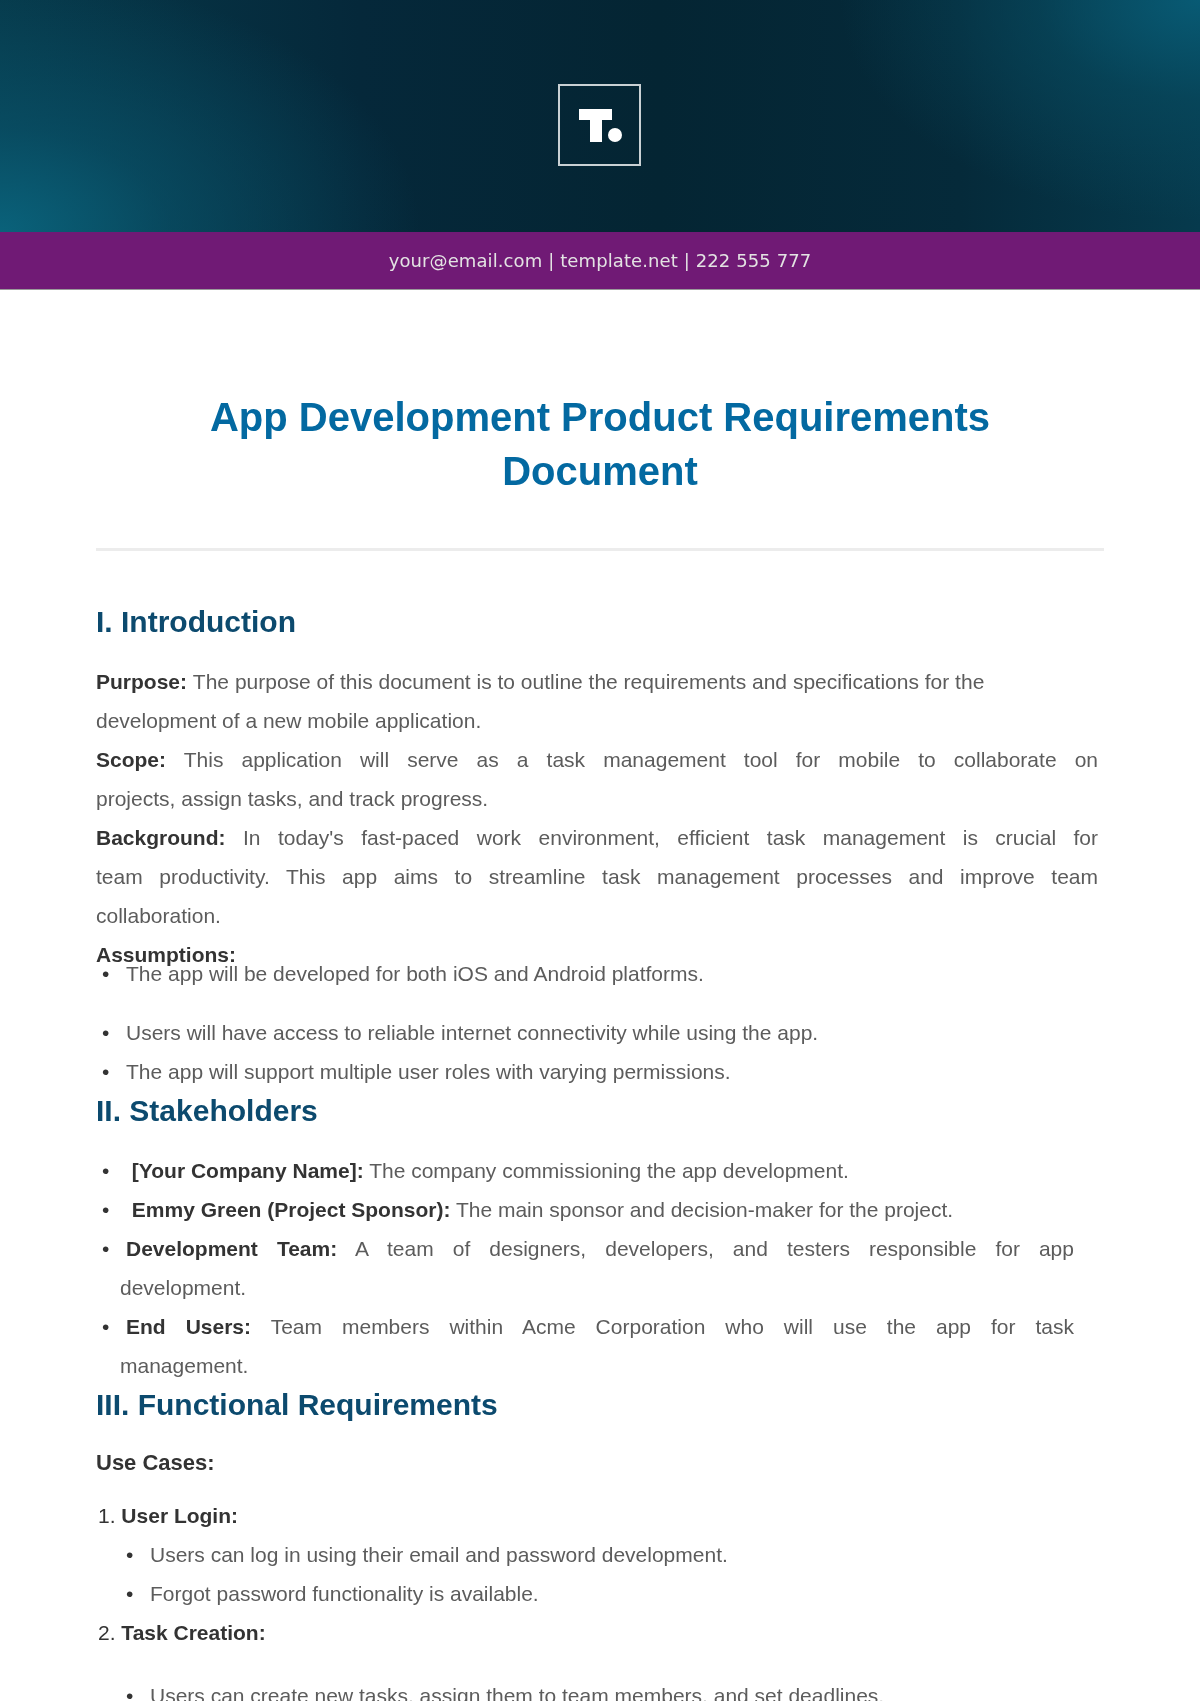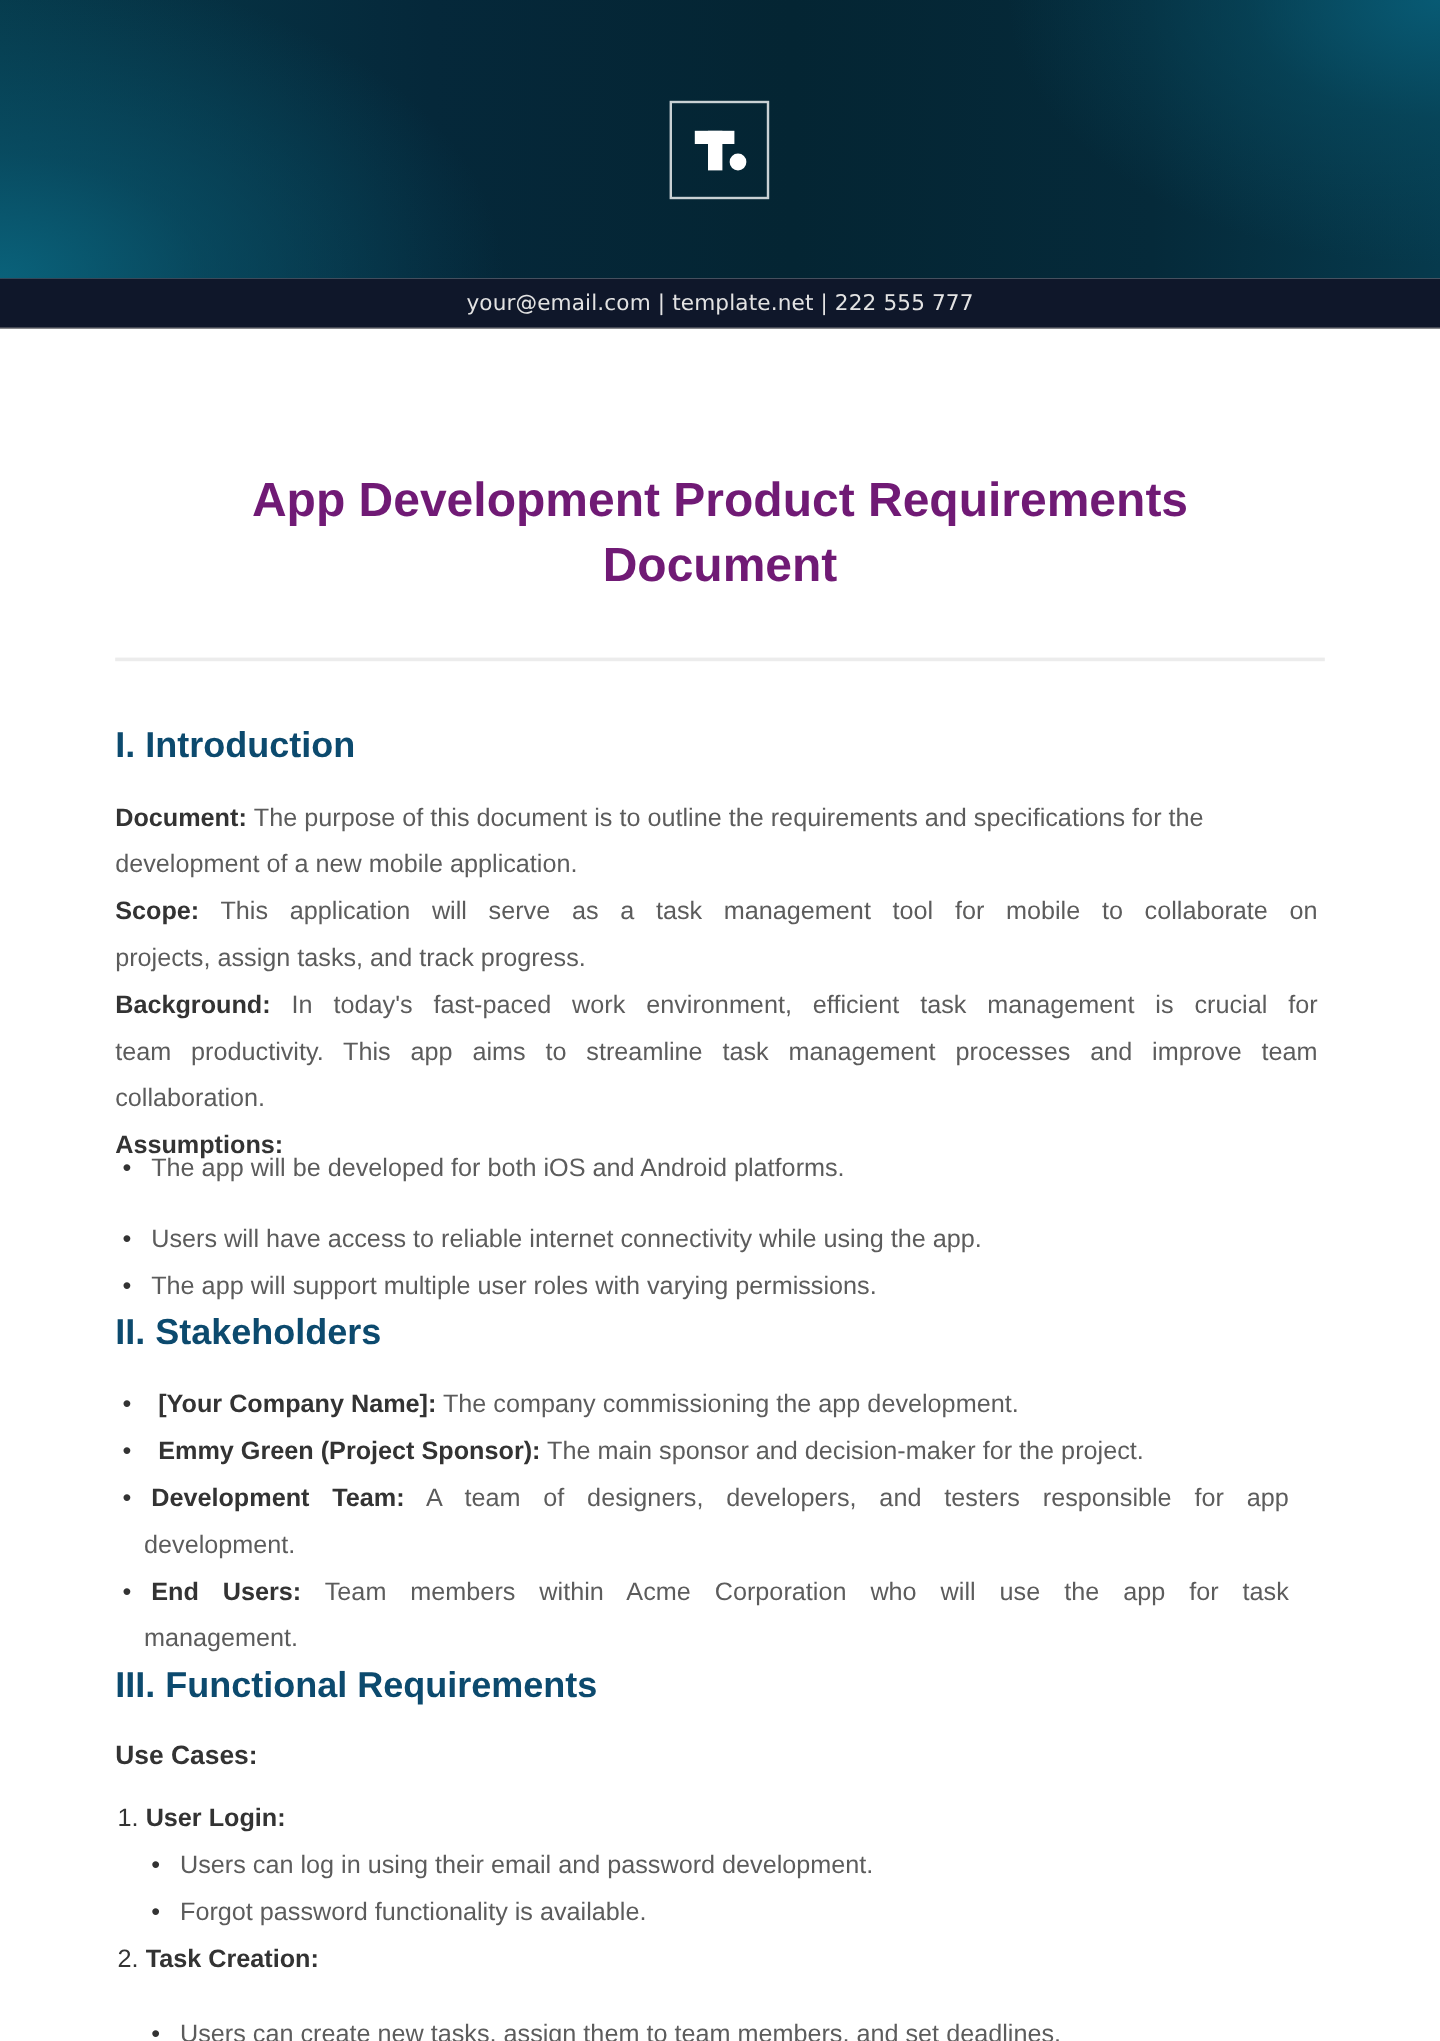--- a/index.html
+++ b/index.html
@@ -18,33 +18,33 @@
       border: 2px solid #c9d1d4;
     }
     .logo-t {
       position: absolute; left: 19px; top: 23px;
     }
     .logo-t .bar { position: absolute; left: 0; top: 0; width: 33px; height: 11px; background: #ffffff; }
     .logo-t .stem { position: absolute; left: 11px; top: 0; width: 12px; height: 33px; background: #ffffff; }
     .logo-t .dot { position: absolute; left: 29px; top: 19px; width: 14px; height: 14px; border-radius: 50%; background: #ffffff; }
 
     .contact-bar {
-      position: absolute; left: 0; top: 232px; width: 1200px; height: 42px;
-      background: #0f172a; border-bottom: 1px solid #9a9a9a;
+      position: absolute; left: 0; top: 232px; width: 1200px; height: 58px;
+      background: #701a75; border-bottom: 1px solid #9a9a9a;
       display: flex; align-items: center; justify-content: center;
     }
     .contact-text {
       color: #e3e3e3; font-size: 19px; letter-spacing: 0.1px;
       font-family: "DejaVu Sans", sans-serif; font-size: 18px;
     }
 
     .content { position: absolute; left: 96px; top: 390px; width: 1002px; }
 
     .doc-title {
-      text-align: center; font-weight: bold; color: #701a75;
+      text-align: center; font-weight: bold; color: #0369a1;
       font-size: 40px; line-height: 54px; width: 1008px;
       padding: 0 70px;
     }
     .divider {
       position: absolute; left: 0; top: 158px; width: 1008px; height: 3px; background: #ececec;
     }
 
     .sec-h {
       position: absolute; left: 0; font-size: 30px; font-weight: bold; color: #0c4a6e;
       line-height: 36px;
@@ -81,21 +81,21 @@
 <div class="content">
   <h1 class="doc-title">
     <span>App Development Product Requirements</span><br>
     <span>Document</span>
   </h1>
   <div class="divider"></div>
 
   <div class="sec-h" style="top:214px;">I. Introduction</div>
 
   <div class="line justify-line" style="top:272px; width:1002px;">
-    <span style="white-space:pre;"><b class="lbl">Document:</b> <span>The purpose of this document is to outline the requirements and specifications for the</span></span>
+    <span style="white-space:pre;"><b class="lbl">Purpose:</b> <span>The purpose of this document is to outline the requirements and specifications for the</span></span>
   </div>
   <div class="line" style="top:311px;">development of a new mobile application.</div>
 
   <div class="line" style="top:350px; width:1002px; text-align:justify; text-align-last:justify; white-space:normal;">
     <b class="lbl">Scope:</b> <span>This application will serve as a task management tool for mobile to collaborate on</span>
   </div>
   <div class="line" style="top:389px;">projects, assign tasks, and track progress.</div>
 
   <div class="line" style="top:428px; width:1002px; text-align:justify; text-align-last:justify; white-space:normal;">
     <b class="lbl">Background:</b> <span>In today's fast-paced work environment, efficient task management is crucial for</span>

